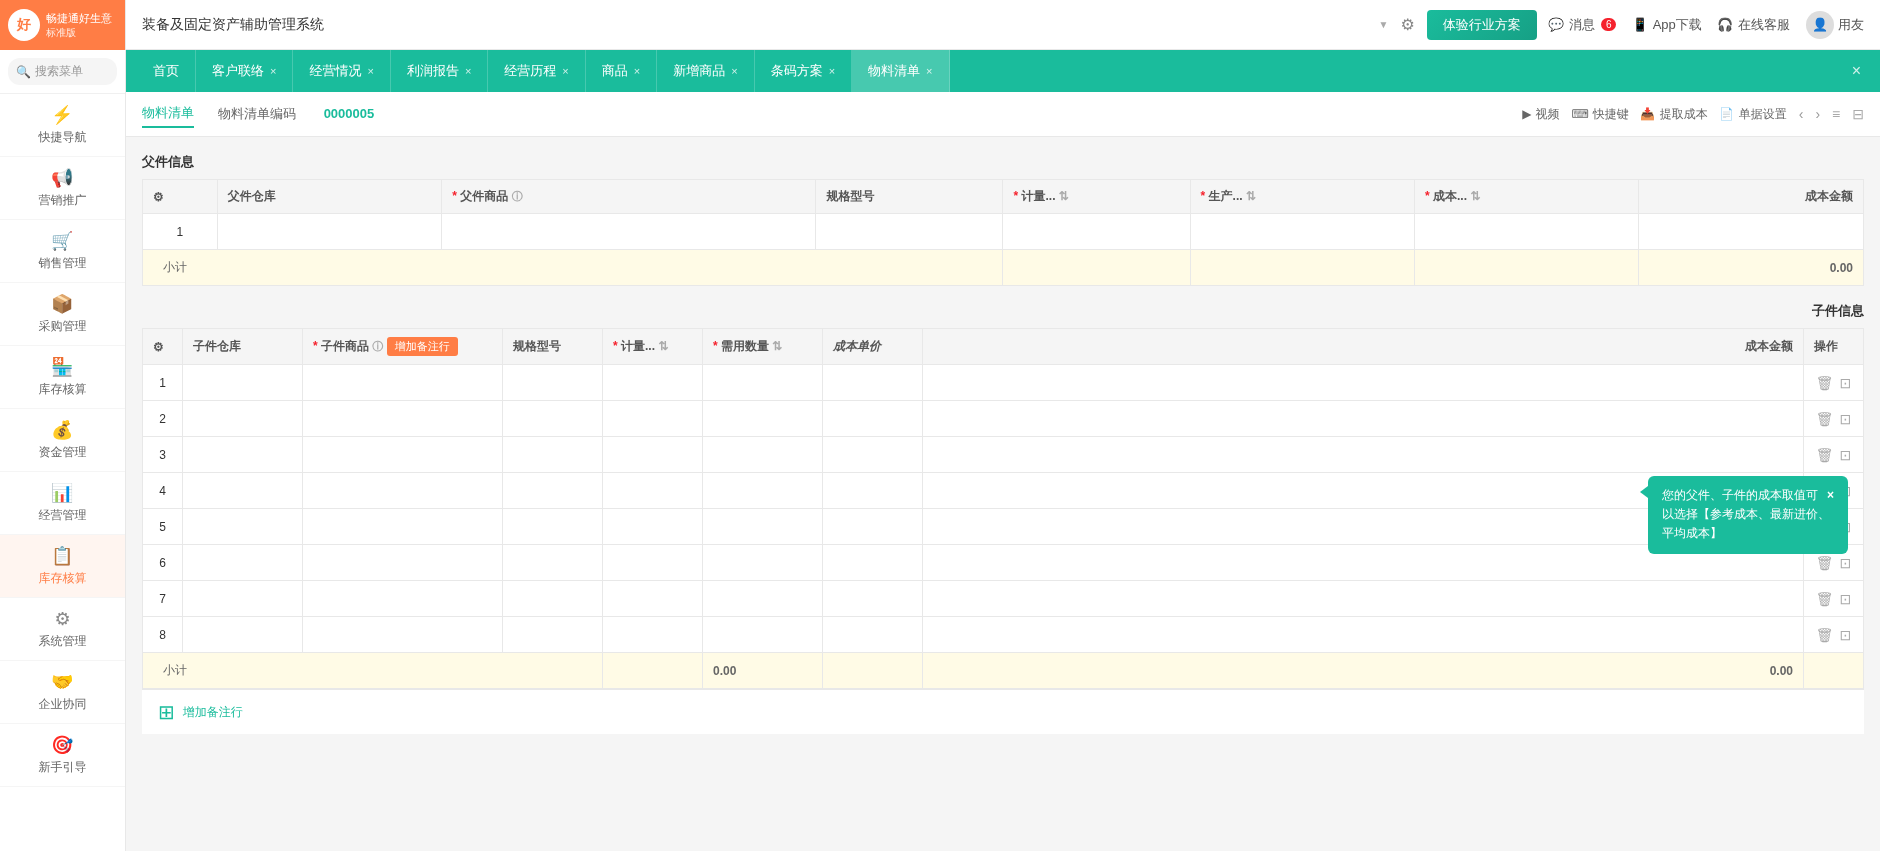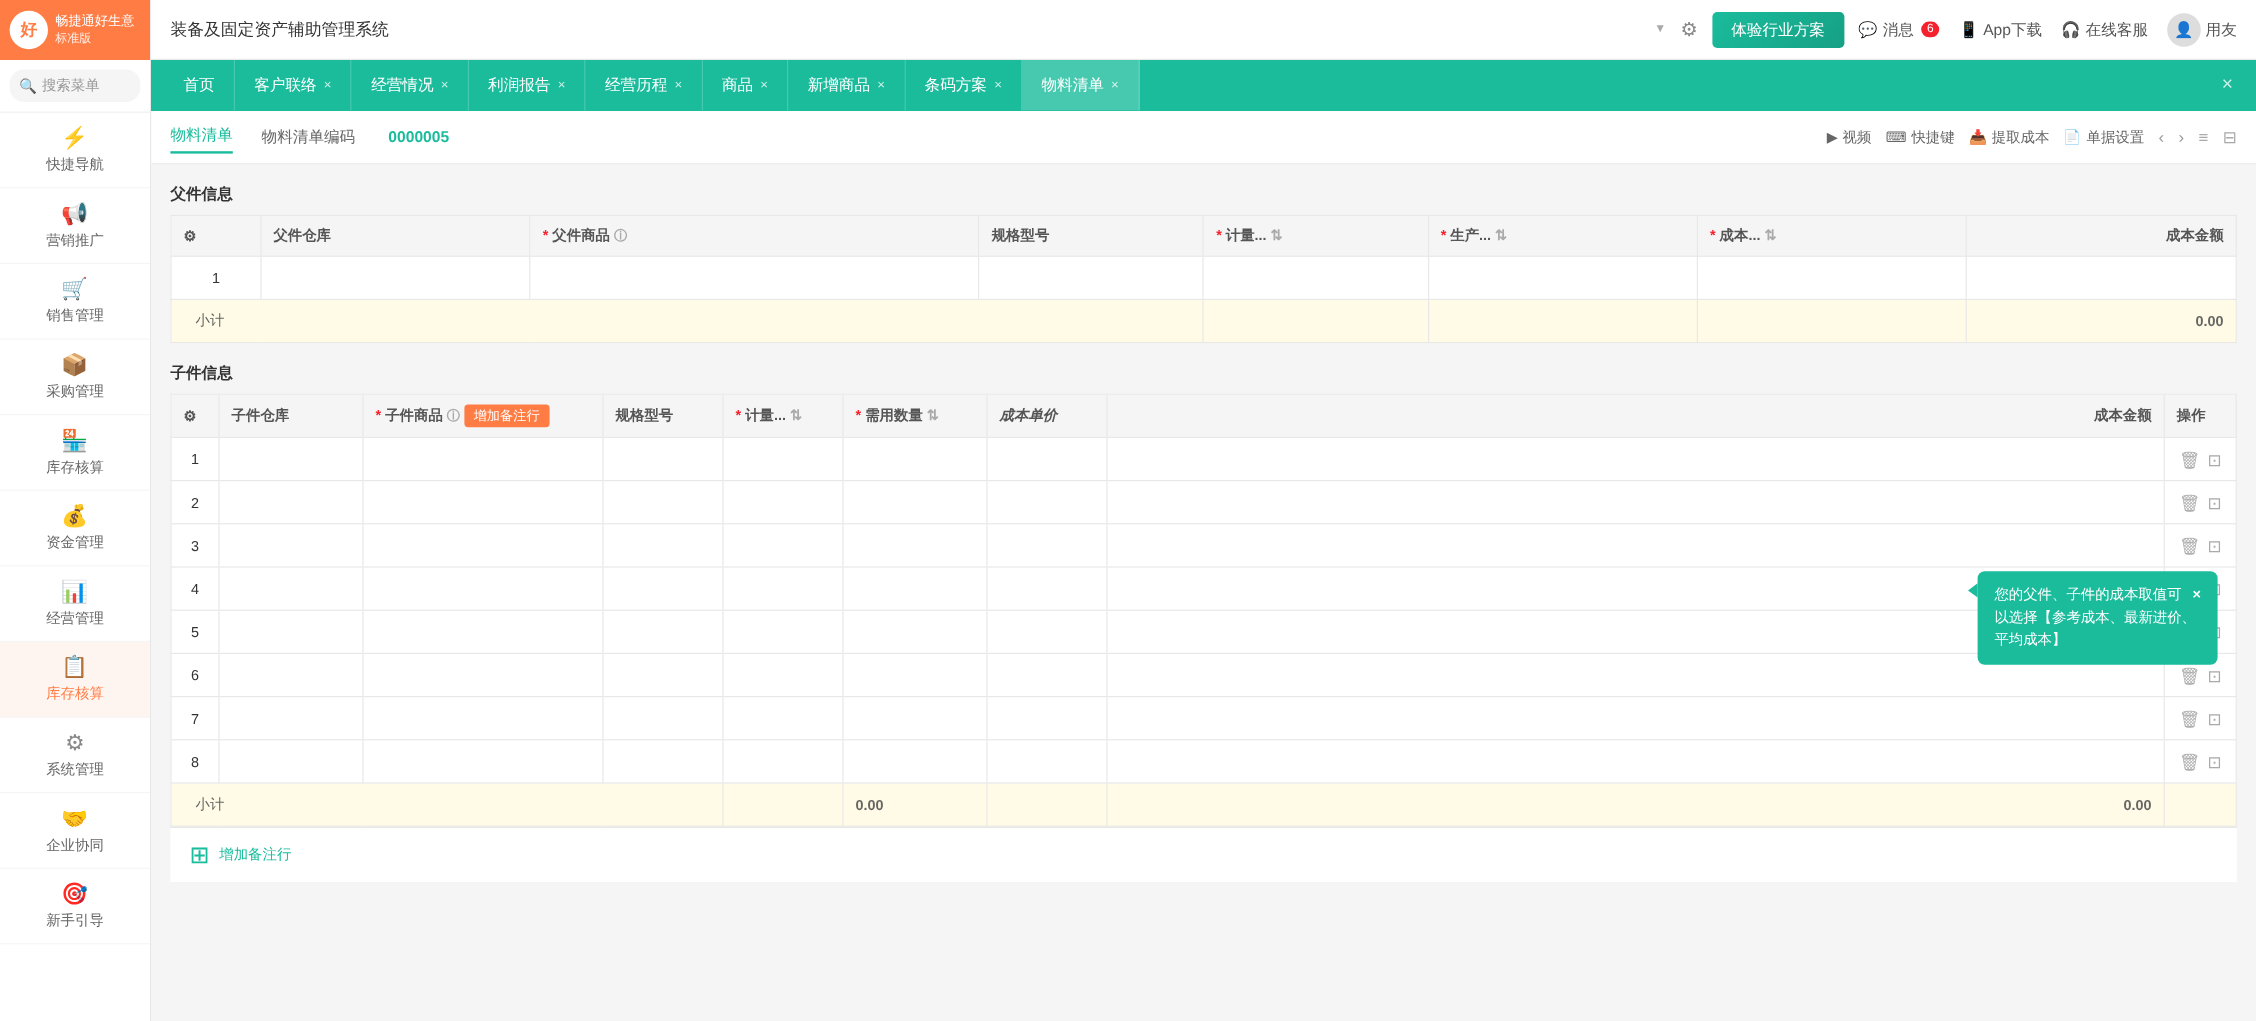--- a/index.html
+++ b/index.html
@@ -575,21 +575,21 @@
               <span style="margin-left:10px;">小计</span>
             </td>
             <td></td>
             <td></td>
             <td></td>
             <td style="text-align:right;font-weight:bold;">0.00</td>
           </tr>
         </tbody>
       </table>
 
-      <div class="section-title" style="margin-top:16px;">子件信息</div>
+      <div class="section-title" style="margin-top:16px;text-align:right;">子件信息</div>
       <div style="position:relative;">
         <table class="data-table">
           <thead>
             <tr>
               <th style="width:40px;">
                 <span>⚙</span>
               </th>
               <th style="width:120px;">
                 <span>子件仓库</span>
               </th>

